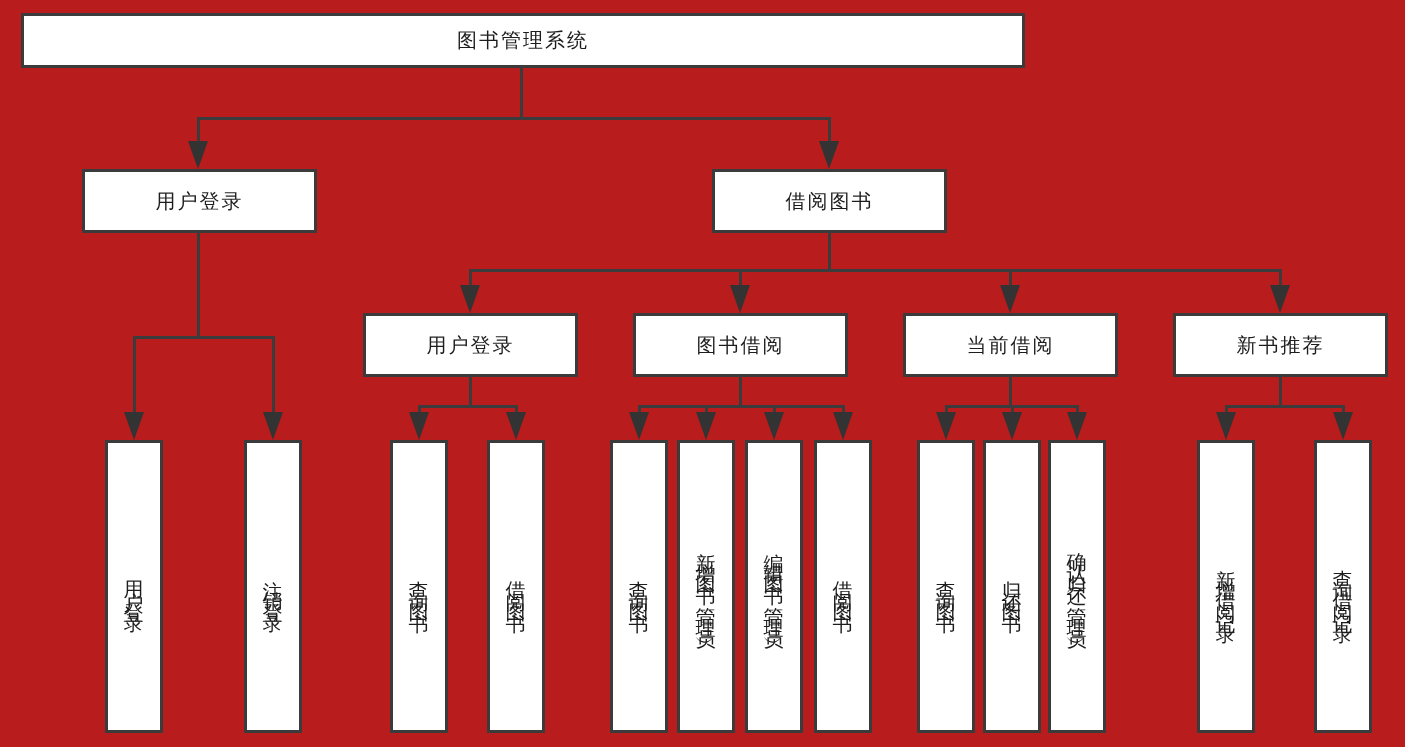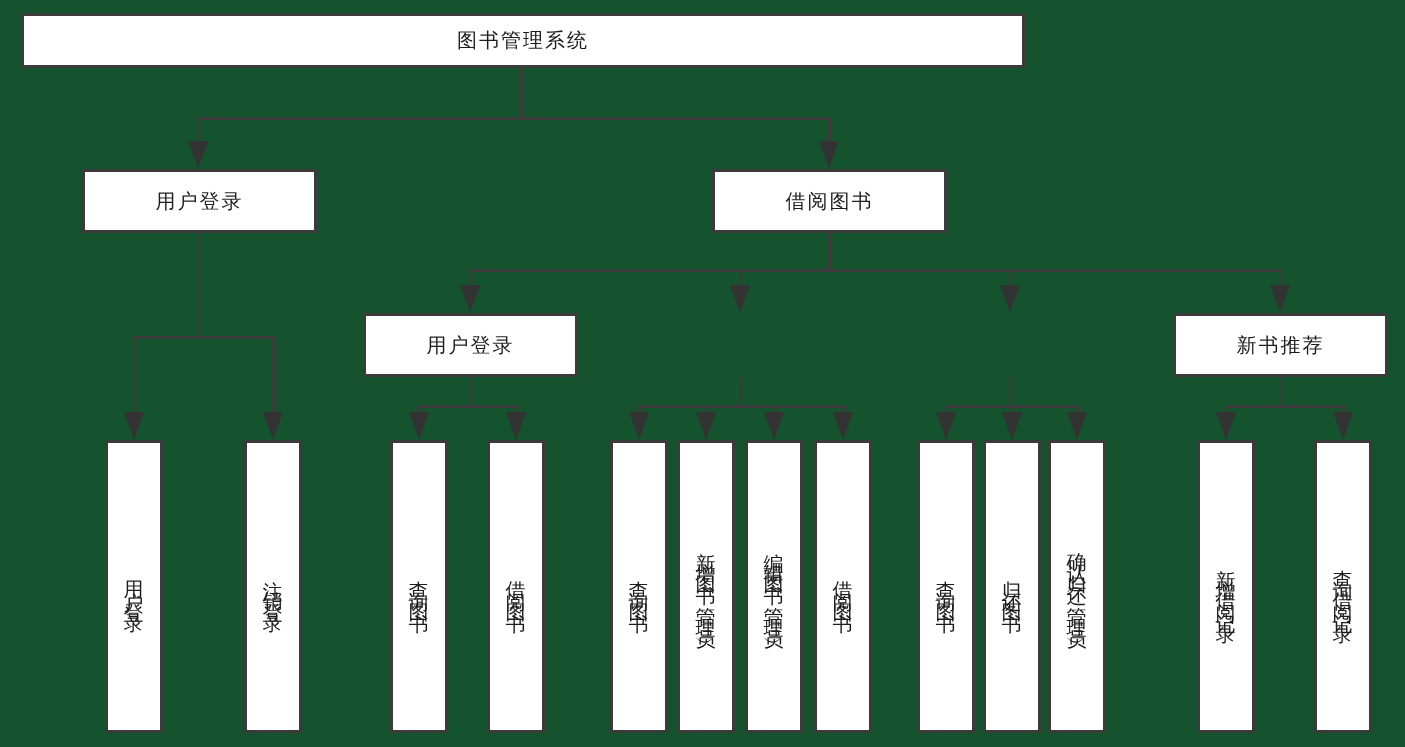--- a/index.html
+++ b/index.html
@@ -1,20 +1,20 @@
 <!DOCTYPE html>
 <html><head>
 <meta charset="utf-8">
 <style>
   html, body { margin: 0; padding: 0; background: #ffffff; }
   .canvas {
     position: relative;
     width: 1405px;
     height: 747px;
-    background: #14532d;
+    background: #b91c1c;
     font-family: "Liberation Sans", "DejaVu Sans", sans-serif;
     overflow: hidden;
   }
   .box {
     position: absolute;
     background: #ffffff;
     border: 3px solid #3b3b3b;
     box-sizing: border-box;
     display: flex;
     align-items: center;
@@ -64,21 +64,23 @@
 <div class="canvas">
 
   <div class="box" style="left:21px; top:13px; width:1004px; height:55px;">图书管理系统</div>
 
   <div class="box" style="left:82px; top:169px; width:235px; height:64px;">用户登录</div>
 
   <div class="box" style="left:712px; top:169px; width:235px; height:64px;">借阅图书</div>
 
   <div class="box" style="left:363px; top:313px; width:215px; height:64px;">用户登录</div>
 
+  <div class="box" style="left:633px; top:313px; width:215px; height:64px;">图书借阅</div>
 
+  <div class="box" style="left:903px; top:313px; width:215px; height:64px;">当前借阅</div>
 
   <div class="box" style="left:1173px; top:313px; width:215px; height:64px;">新书推荐</div>
 
   <div class="box leaf" style="left:105px; top:440px; width:58px; height:293px;">用户登录</div>
 
   <div class="box leaf" style="left:244px; top:440px; width:58px; height:293px;">注销登录</div>
 
   <div class="box leaf" style="left:390px; top:440px; width:58px; height:293px;">查询图书</div>
 
   <div class="box leaf" style="left:487px; top:440px; width:58px; height:293px;">借阅图书</div>

